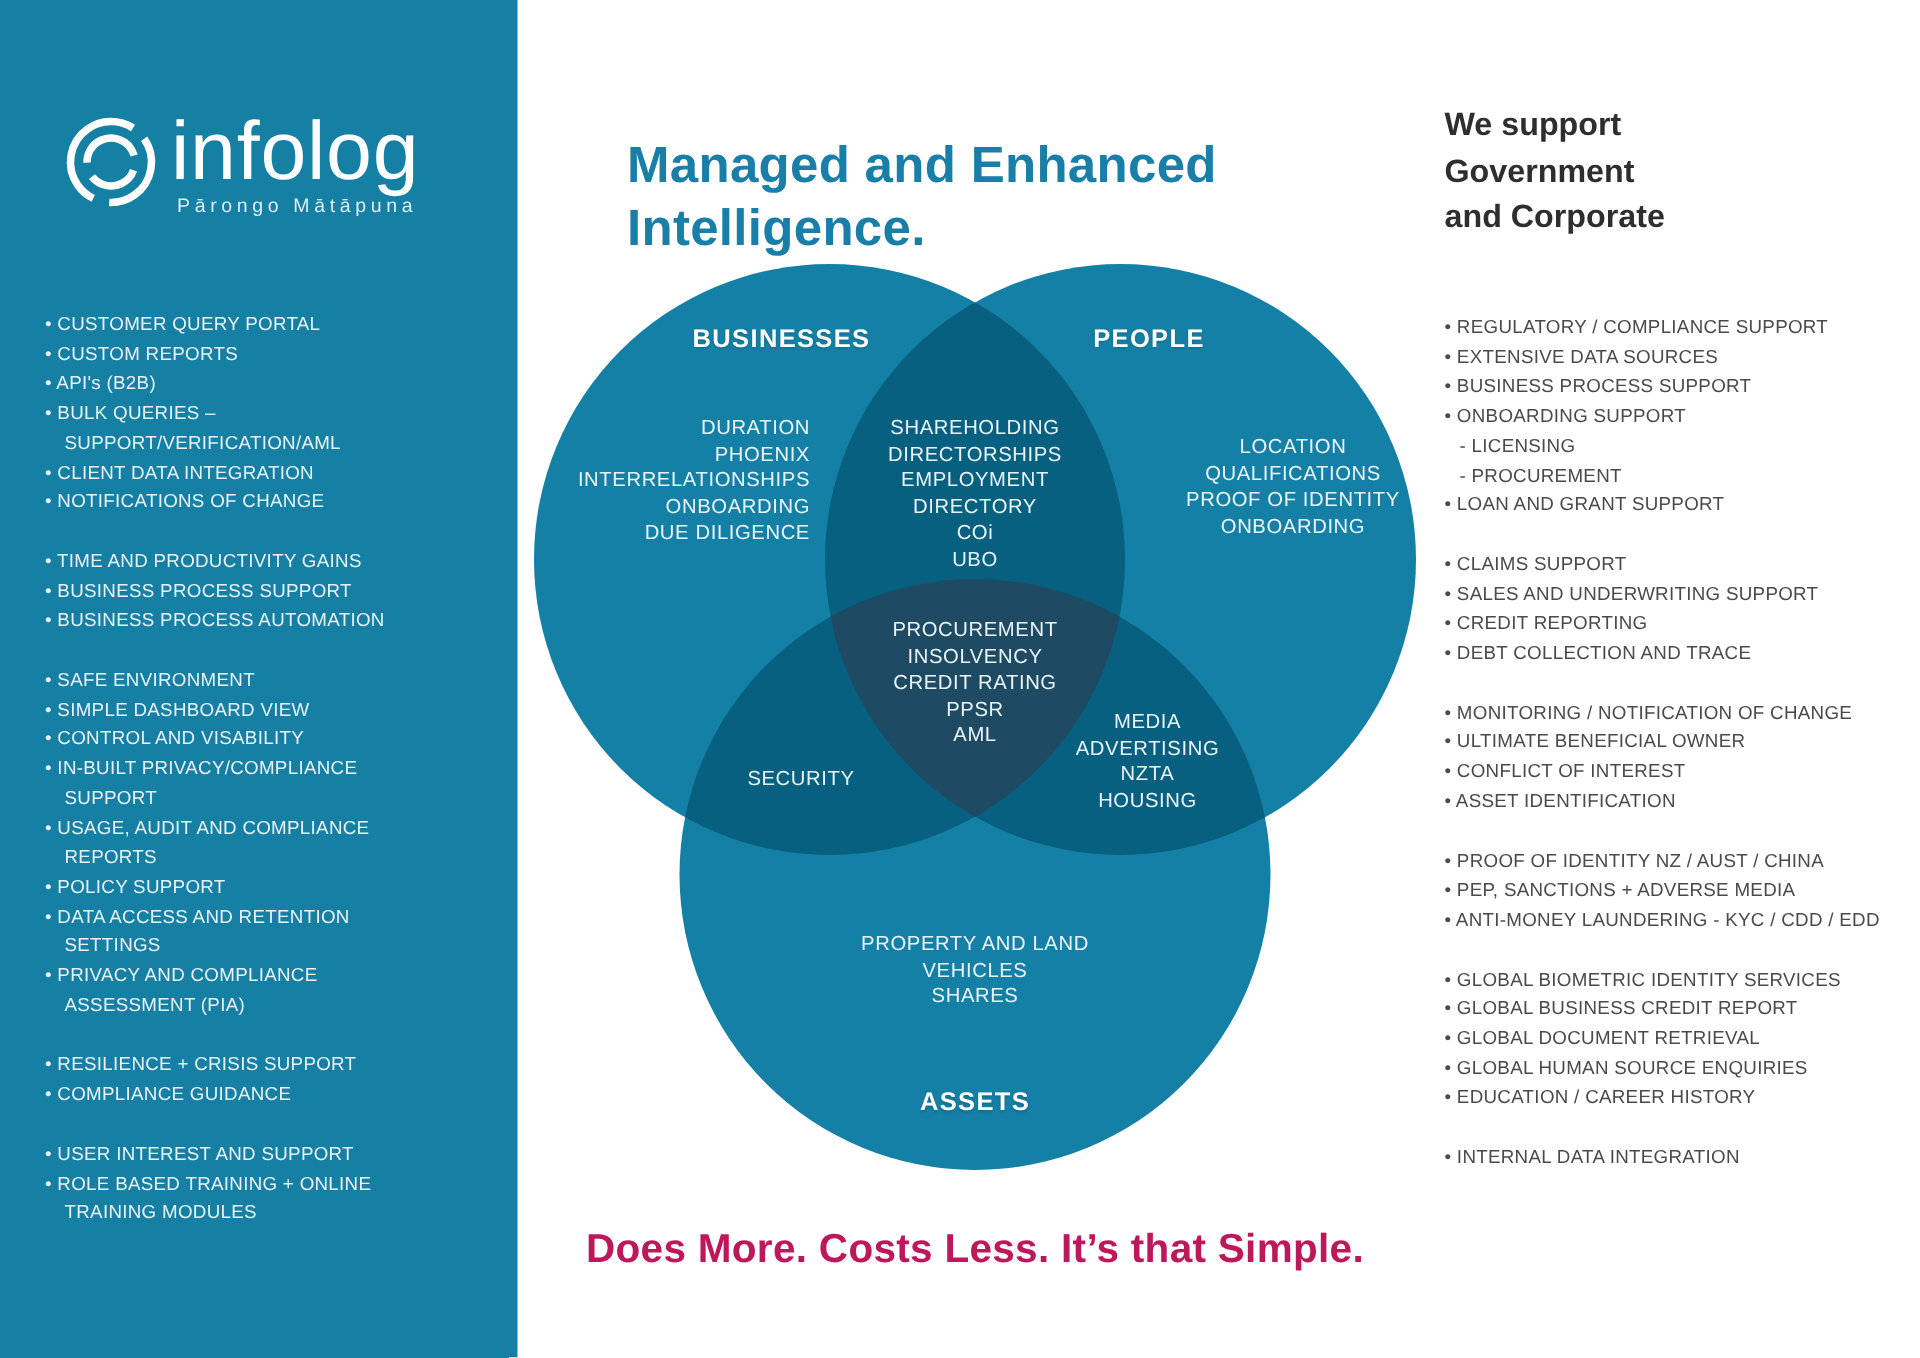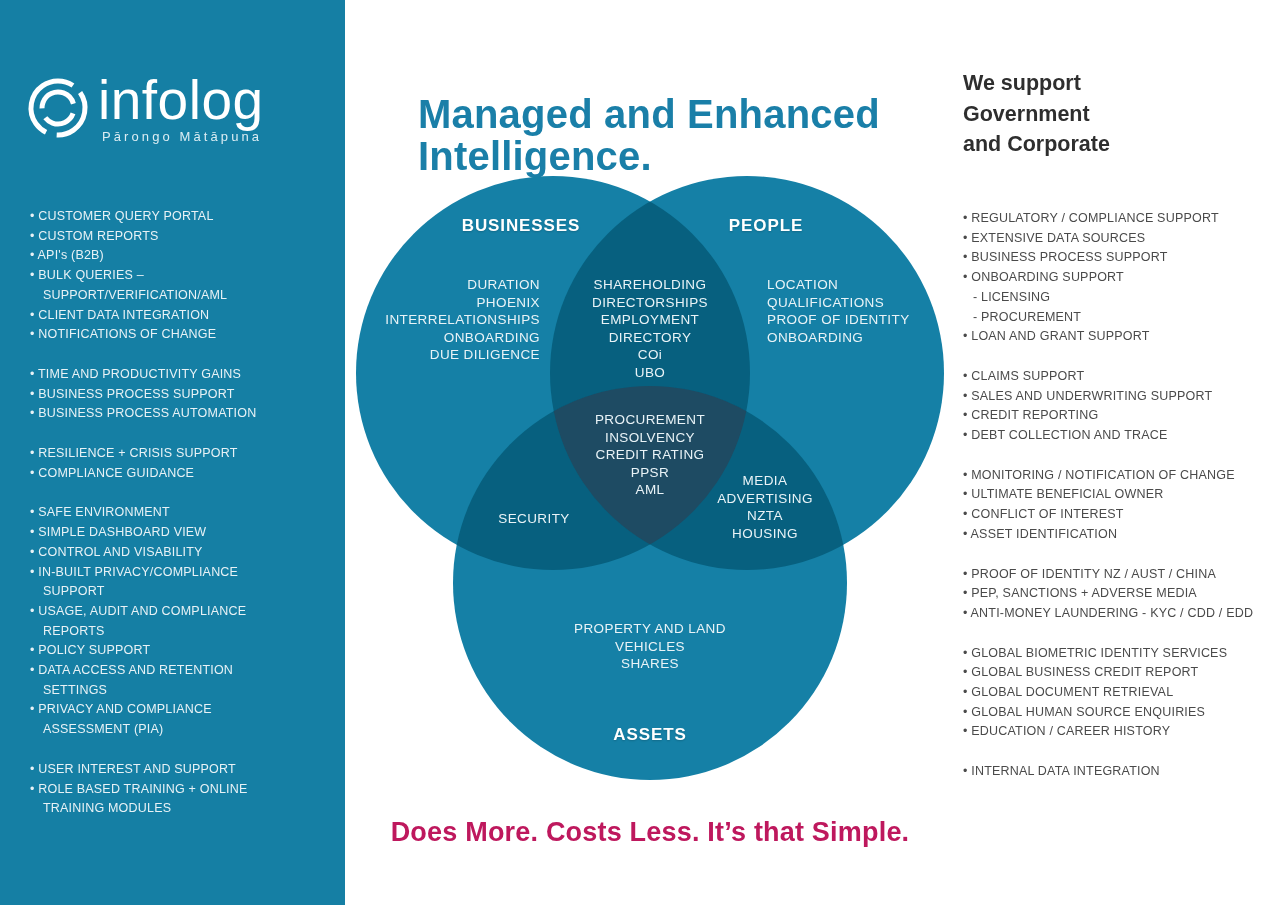--- a/index.html
+++ b/index.html
@@ -7,45 +7,45 @@
     width:1280px;height:905px;position:relative;overflow:hidden;
     background:#ffffff;
     font-family:"Liberation Sans", sans-serif;
     -webkit-font-smoothing:antialiased;
   }
   
   .sidebar{
     position:absolute;left:0;top:0;width:345px;height:905px;
     background:#157FA4;color:#E8F2F6;
   }
-  .logo{position:absolute;left:26px;top:74px;display:flex;align-items:flex-start;}
+  .logo{position:absolute;left:42px;top:74px;display:flex;align-items:flex-start;}
   .logo-icon{width:64px;height:64px;flex:0 0 auto;margin-top:2px;}
   .logo-text{margin-left:8px;}
   .brand{font-size:55px;line-height:52px;font-weight:400;color:#ffffff;letter-spacing:0.5px;}
   .brand-sub{font-size:13px;letter-spacing:3.1px;color:#DCEDF3;margin-top:3px;margin-left:4px;white-space:nowrap;}
   .side-lists{position:absolute;left:30px;top:207px;width:268px;}
   .side-group{margin:0 0 20px 0;font-size:12.5px;line-height:19.7px;letter-spacing:0.2px;}
   .li{padding-left:13px;text-indent:-13px;}
   .li.sub{padding-left:23px;text-indent:-13px;}
   
   .main-title{
     position:absolute;left:418px;top:66px;width:480px;
-    font-size:40px;line-height:42px;font-weight:bold;color:#1A7FA8;letter-spacing:0.2px;
+    font-size:34px;line-height:42px;font-weight:bold;color:#1A7FA8;letter-spacing:0.2px;
   }
   .tagline{
     position:absolute;left:350px;top:817px;width:600px;text-align:center;
     font-size:27px;font-weight:bold;color:#be185d;letter-spacing:0.2px;
   }
   .venn-svg{position:absolute;left:0;top:0;}
   .vblock{position:absolute;color:#E9F3F7;font-size:13.5px;line-height:17.6px;letter-spacing:0.4px;}
   .vlabel{
     position:absolute;color:#ffffff;font-weight:bold;font-size:17px;letter-spacing:0.9px;
     text-align:center;text-shadow:0 1px 2px rgba(0,0,0,0.18);
   }
-  .ta-r{text-align:right;} .ta-c{text-align:center;} .ta-l{text-align:left;}
+  .ta-r{text-align:right;} .ta-c{text-align:center;} .ta-l{text-align:center;margin-top:13px;}
   
   .right-heading{
     position:absolute;left:963px;top:68px;width:312px;
     font-size:21.5px;line-height:30.5px;font-weight:bold;color:#2E2E2E;
   }
   .right-lists{position:absolute;left:963px;top:209px;width:312px;color:#4A4A4A;}
   .right-group{margin:0 0 20px 0;font-size:12.5px;line-height:19.7px;letter-spacing:0.2px;}
 </style>
 </head>
 <body>
@@ -73,32 +73,32 @@
         <div class="li">• BULK QUERIES – SUPPORT/VERIFICATION/AML</div>
         <div class="li">• CLIENT DATA INTEGRATION</div>
         <div class="li">• NOTIFICATIONS OF CHANGE</div>
       </div>
     <div class="side-group">
         <div class="li">• TIME AND PRODUCTIVITY GAINS</div>
         <div class="li">• BUSINESS PROCESS SUPPORT</div>
         <div class="li">• BUSINESS PROCESS AUTOMATION</div>
       </div>
     <div class="side-group">
-        <div class="li">• RESILIENCE + CRISIS SUPPORT</div>
-        <div class="li">• COMPLIANCE GUIDANCE</div>
-      </div>
-    <div class="side-group">
         <div class="li">• SAFE ENVIRONMENT</div>
         <div class="li">• SIMPLE DASHBOARD VIEW</div>
         <div class="li">• CONTROL AND VISABILITY</div>
         <div class="li">• IN-BUILT PRIVACY/COMPLIANCE SUPPORT</div>
         <div class="li">• USAGE, AUDIT AND COMPLIANCE REPORTS</div>
         <div class="li">• POLICY SUPPORT</div>
         <div class="li">• DATA ACCESS AND RETENTION SETTINGS</div>
         <div class="li">• PRIVACY AND COMPLIANCE ASSESSMENT (PIA)</div>
+      </div>
+    <div class="side-group">
+        <div class="li">• RESILIENCE + CRISIS SUPPORT</div>
+        <div class="li">• COMPLIANCE GUIDANCE</div>
       </div>
     <div class="side-group">
         <div class="li">• USER INTEREST AND SUPPORT</div>
         <div class="li">• ROLE BASED TRAINING + ONLINE TRAINING MODULES</div>
       </div>
   </div>
 </div>
 
 <h1 class="main-title">Managed and Enhanced Intelligence.</h1>
 

